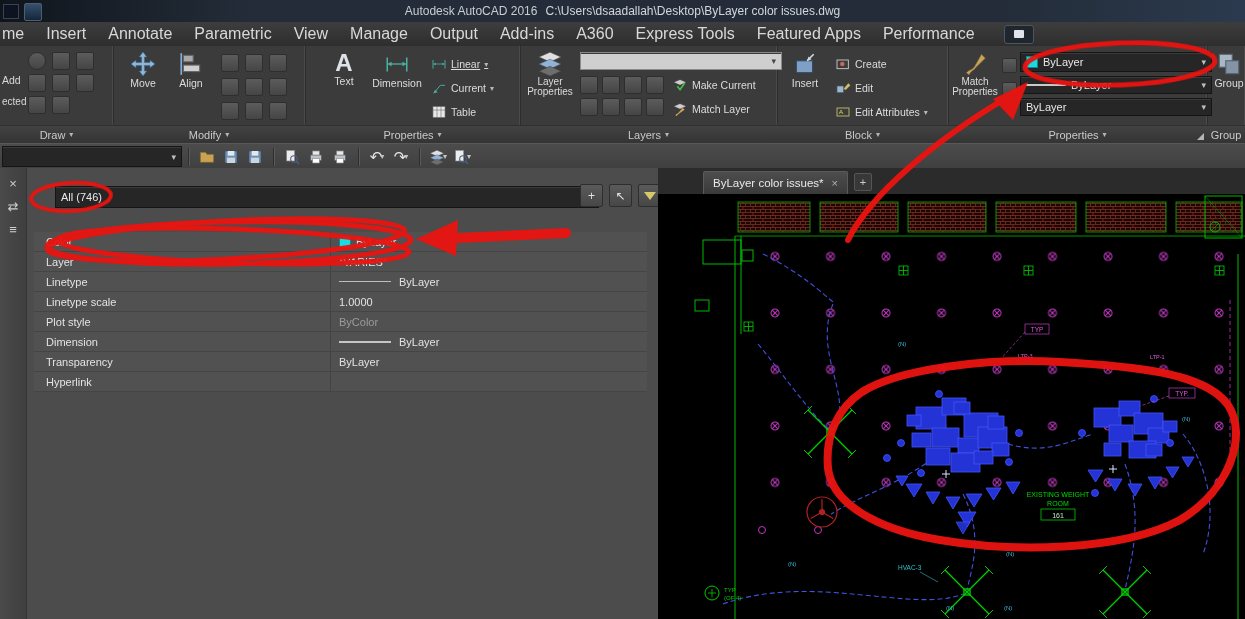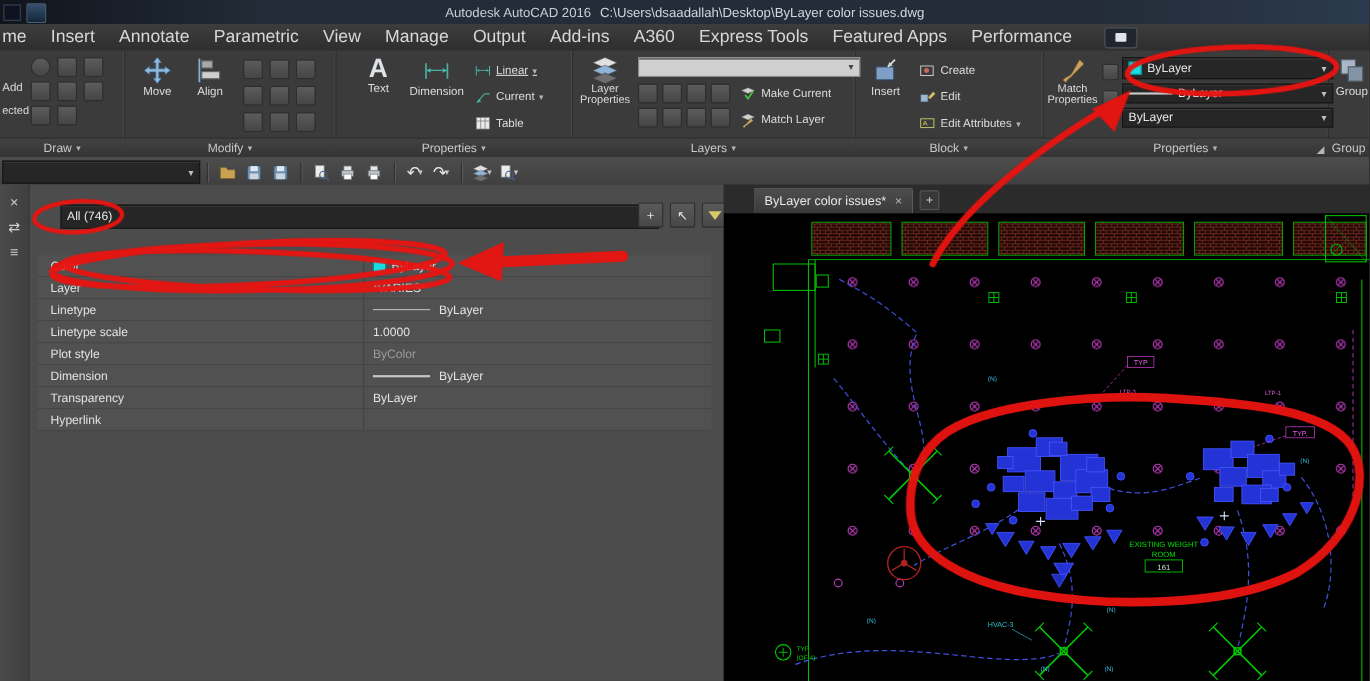--- a/index.html
+++ b/index.html
@@ -67,21 +67,21 @@
   .plabel{width:296px;padding-left:12px;box-sizing:border-box;}
   .pvalue{flex:1;border-left:1px solid #434343;height:100%;display:flex;align-items:center;padding-left:8px;}
   .pvalue.dim{color:#9c9c9c;}
   .ltprev{display:inline-block;width:52px;height:1px;background:#bdbdbd;margin-right:8px;}
   .lwprev{display:inline-block;width:52px;height:2px;background:#c6c6c6;margin-right:8px;}
   .vswatch{width:10px;height:10px;background:#18dde0;border:1px solid #0a8a8c;margin-right:5px;}
   
   .drawpane{left:658px;top:168px;width:587px;height:451px;background:#2b2b2b;}
   .dtabbar{position:absolute;left:0;top:0;width:587px;height:26px;background:#2b2b2b;border-bottom:1px solid #1e1e1e;
            display:flex;align-items:flex-end;}
-  .dtab{margin-left:27px;height:22px;background:linear-gradient(#4d4d4d,#3a3a3a);border:1px solid #5a5a5a;border-bottom:none;
+  .dtab{margin-left:45px;height:22px;background:linear-gradient(#4d4d4d,#3a3a3a);border:1px solid #5a5a5a;border-bottom:none;
         border-radius:2px 2px 0 0;color:#e9e9e9;font-size:11.5px;display:flex;align-items:center;padding:0 9px;gap:8px;}
   .dtab .x{color:#b2b2b2;font-size:11px;}
   .dplus{margin-left:6px;margin-bottom:3px;width:16px;height:16px;background:#383838;border:1px solid #555;color:#ccc;
          font-size:11px;display:flex;align-items:center;justify-content:center;border-radius:2px;}
   .canvas{position:absolute;left:0;top:26px;width:587px;height:425px;background:#000;}
   
   .overlay{left:0;top:0;width:1245px;height:619px;pointer-events:none;z-index:60;}
 </style>
 </head>
 <body>

